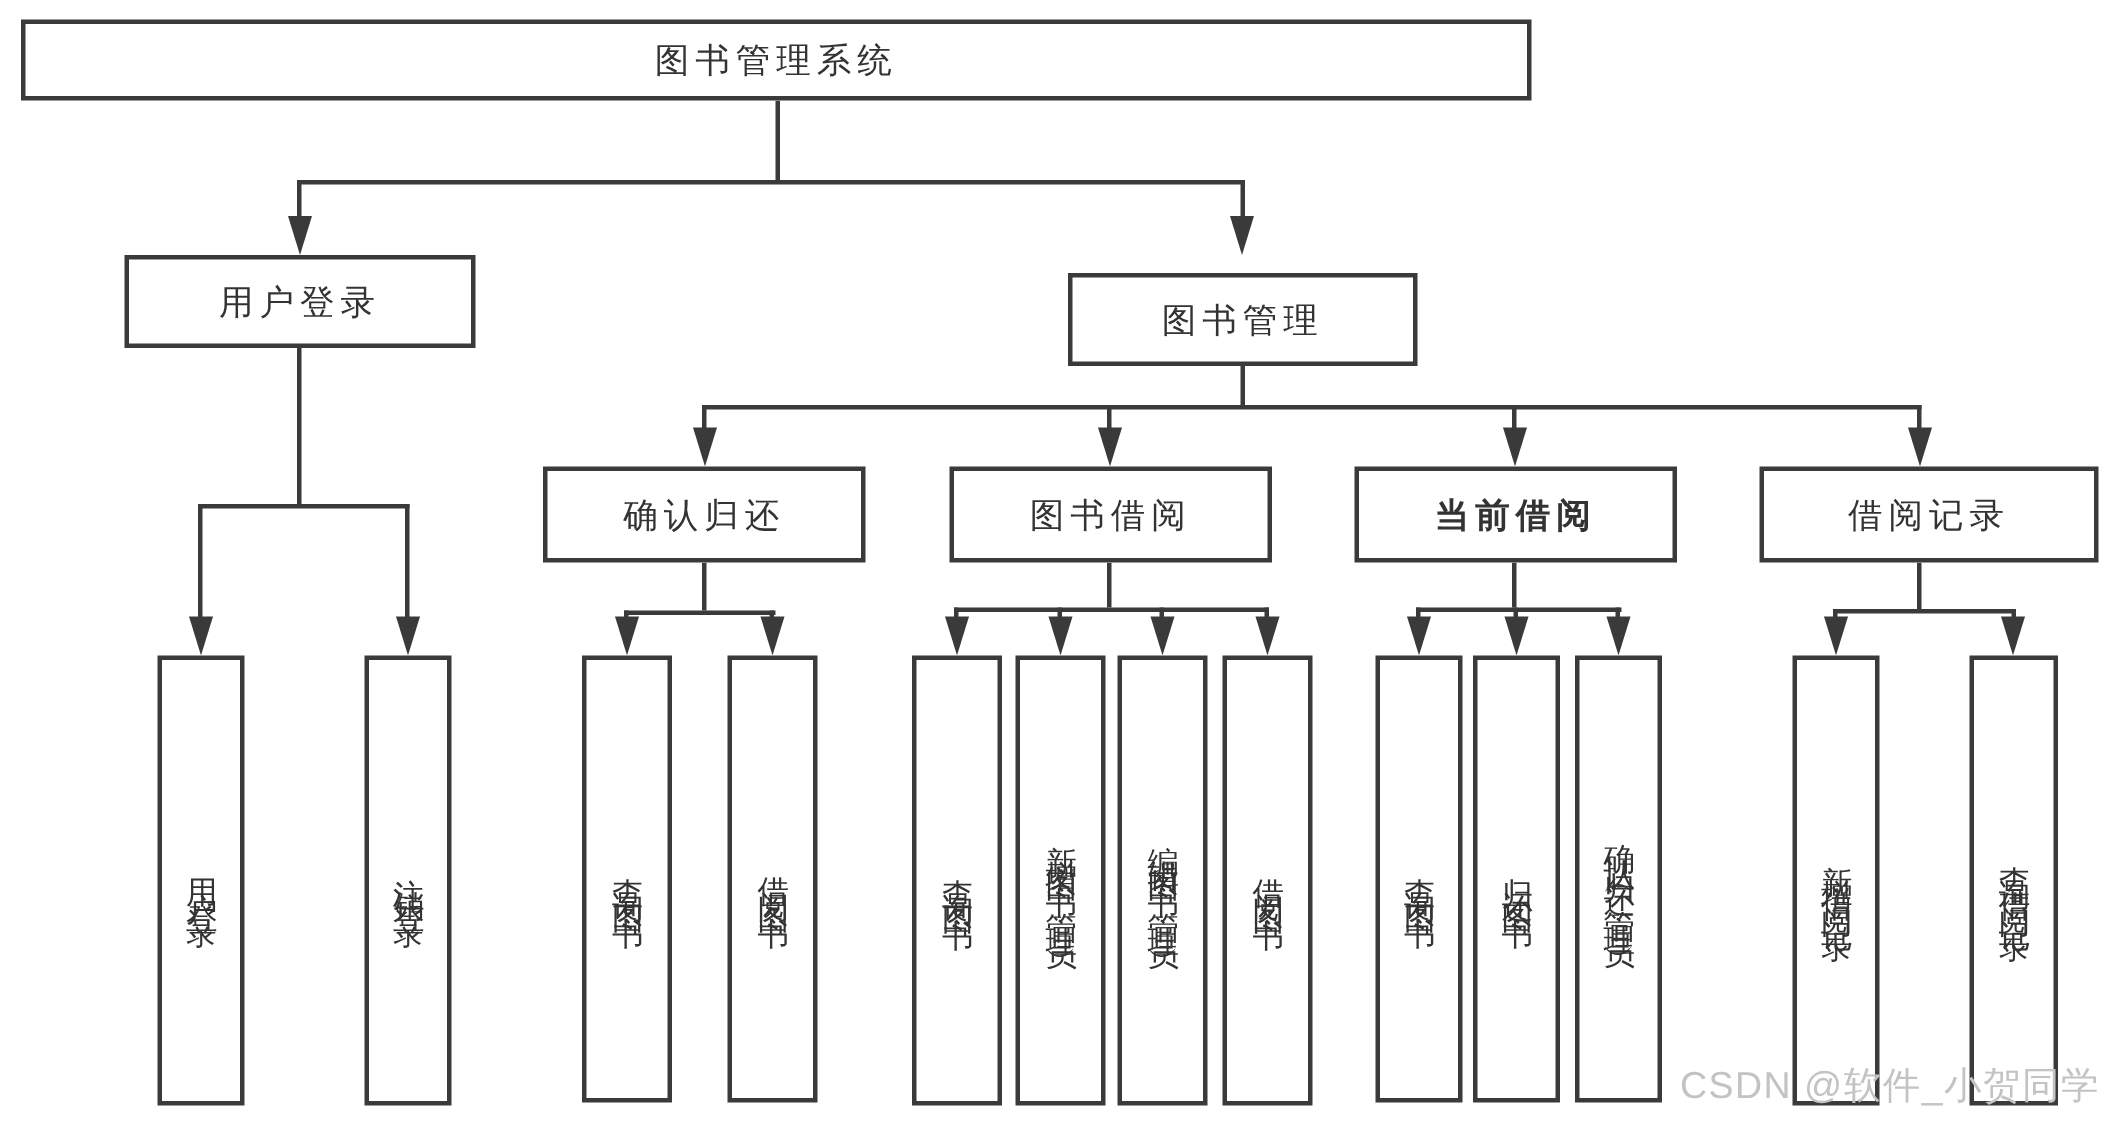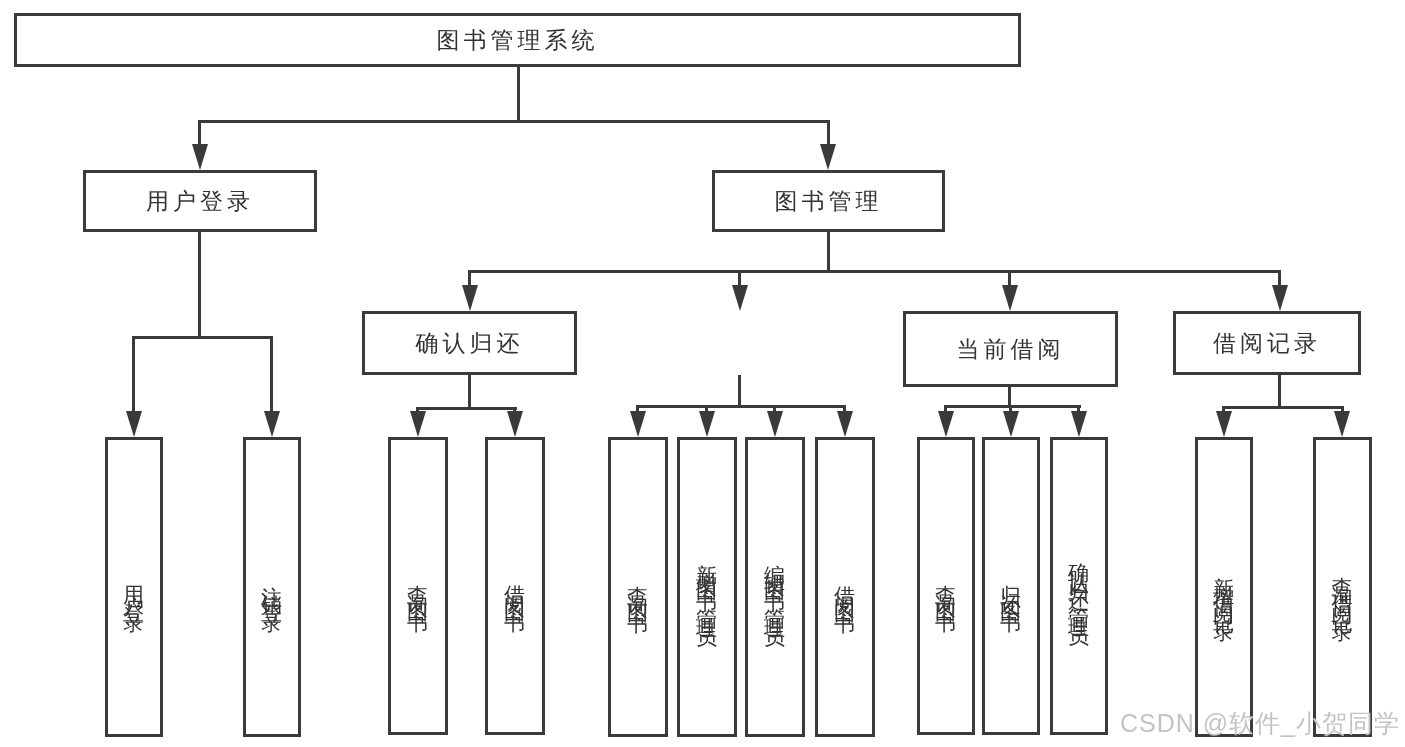--- a/index.html
+++ b/index.html
@@ -101,31 +101,34 @@
   <div class="vl" style="left:1341px;top:406px;height:9px;"></div>
   <div class="ar" style="left:1334px;top:411px;"></div>
 
   <div class="box" style="left:14px;top:13px;width:1007px;height:54px;">
     <span class="ht">图书管理系统</span>
   </div>
 
   <div class="box" style="left:83px;top:170px;width:234px;height:62px;">
     <span class="ht">用户登录</span>
   </div>
-  <div class="box" style="left:712px;top:170px;width:233px;height:62px;">
+  <div class="box" style="left:712px;top:182px;width:233px;height:62px;">
     <span class="ht">图书管理</span>
   </div>
 
   <div class="box" style="left:362px;top:311px;width:215px;height:64px;">
     <span class="ht">确认归还</span>
   </div>
-  <div class="box" style="left:903px;top:311px;width:215px;height:76px;">
+  <div class="box" style="left:633px;top:311px;width:215px;height:64px;">
+    <span class="ht">图书借阅</span>
+  </div>
+  <div class="box" style="left:903px;top:311px;width:215px;height:64px;font-weight:bold;">
     <span class="ht">当前借阅</span>
   </div>
-  <div class="box" style="left:1173px;top:311px;width:188px;height:64px;">
+  <div class="box" style="left:1173px;top:311px;width:226px;height:64px;">
     <span class="ht">借阅记录</span>
   </div>
 
   <div class="box" style="left:105px;top:437px;width:58px;height:300px;">
     <span class="vt">用户登录</span>
   </div>
   <div class="box" style="left:243px;top:437px;width:58px;height:300px;">
     <span class="vt">注销登录</span>
   </div>
 

